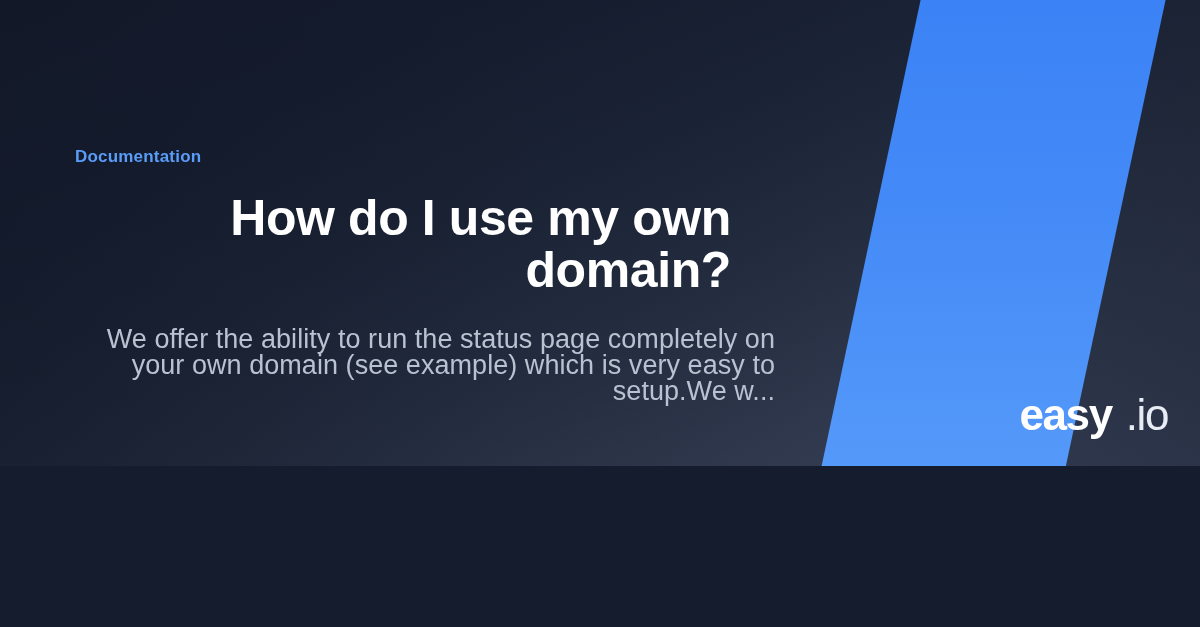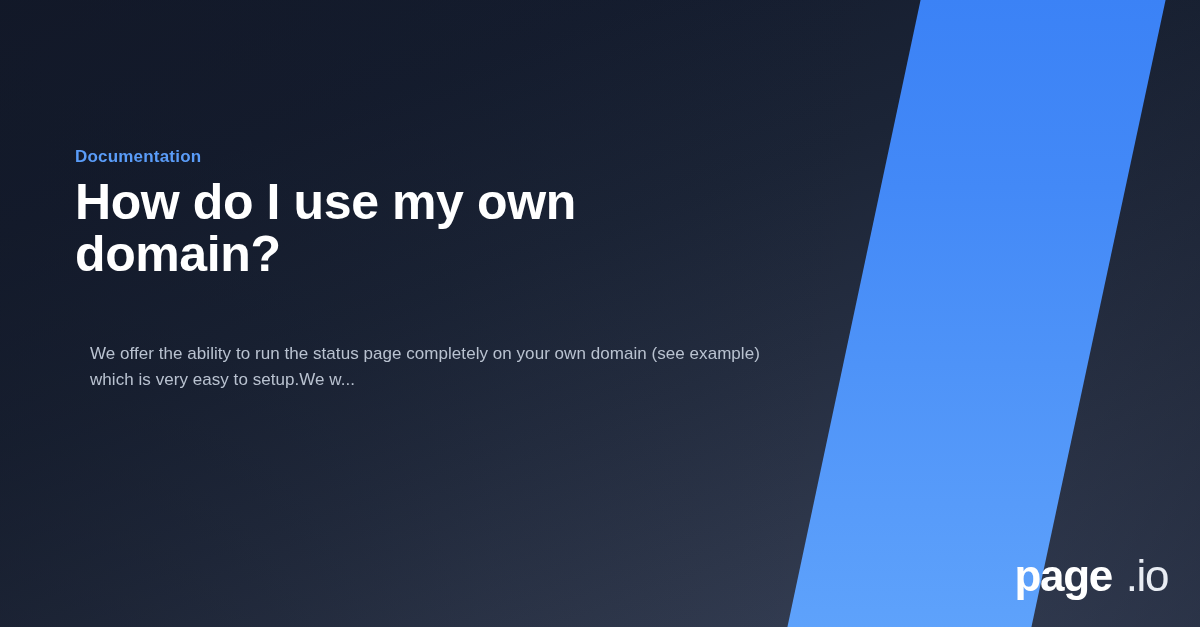--- a/index.html
+++ b/index.html
@@ -13,31 +13,32 @@
     height: 627px;
     overflow: hidden;
     font-family: "Liberation Sans", "DejaVu Sans", sans-serif;
     background: #151c2e;
   }
 
   
   .og-card {
     position: relative;
     width: 1200px;
-    height: 627px;
+    height: 466px;
     overflow: hidden;
     
     background:
       linear-gradient(160deg,
         #131a2b 0%,
         #151d2f 22%,
         #1b2436 42%,
         #242d40 60%,
         #2e374b 78%,
         #39435a 100%);
+    text-align: right;
   }
 
   
   .bg-overlay {
     position: absolute;
     inset: 0;
     background:
       linear-gradient(100deg,
         rgba(17,23,38,0.55) 0%,
         rgba(17,23,38,0.10) 45%,
@@ -87,35 +88,35 @@
     color: #5a9cf8;
     line-height: 22px;
     white-space: nowrap;
   }
 
   .headline {
     position: absolute;
     top: 176px;
     left: 0;
     width: 640px;
-    margin: 0;
+    margin: 16px;
     font-size: 50px;
     font-weight: bold;
     line-height: 52px;
     letter-spacing: -0.4px;
     color: #ffffff;
   }
 
   .excerpt {
     position: absolute;
     top: 326px;
     left: 0;
     width: 700px;
-    margin: 15px;
-    font-size: 17px;
+    margin: 0;
+    font-size: 27px;
     font-weight: normal;
     line-height: 26px;
     letter-spacing: 0.05px;
     color: #b9c2d0;
   }
 
   
   .logo {
     position: absolute;
     right: 32px;
@@ -150,17 +151,17 @@
 
     <div class="eyebrow">Documentation</div>
 
     <h1 class="headline">How do I use my own domain?</h1>
 
     <p class="excerpt">We offer the ability to run the status page completely on your own domain (see example) which is very easy to setup.We w...</p>
 
   </div>
 
   <div class="logo">
-    <span class="logo-mark">page</span>
+    <span class="logo-mark">easy</span>
       <span class="logo-tld">.io</span>
   </div>
 
 </div>
 
 </body></html>

